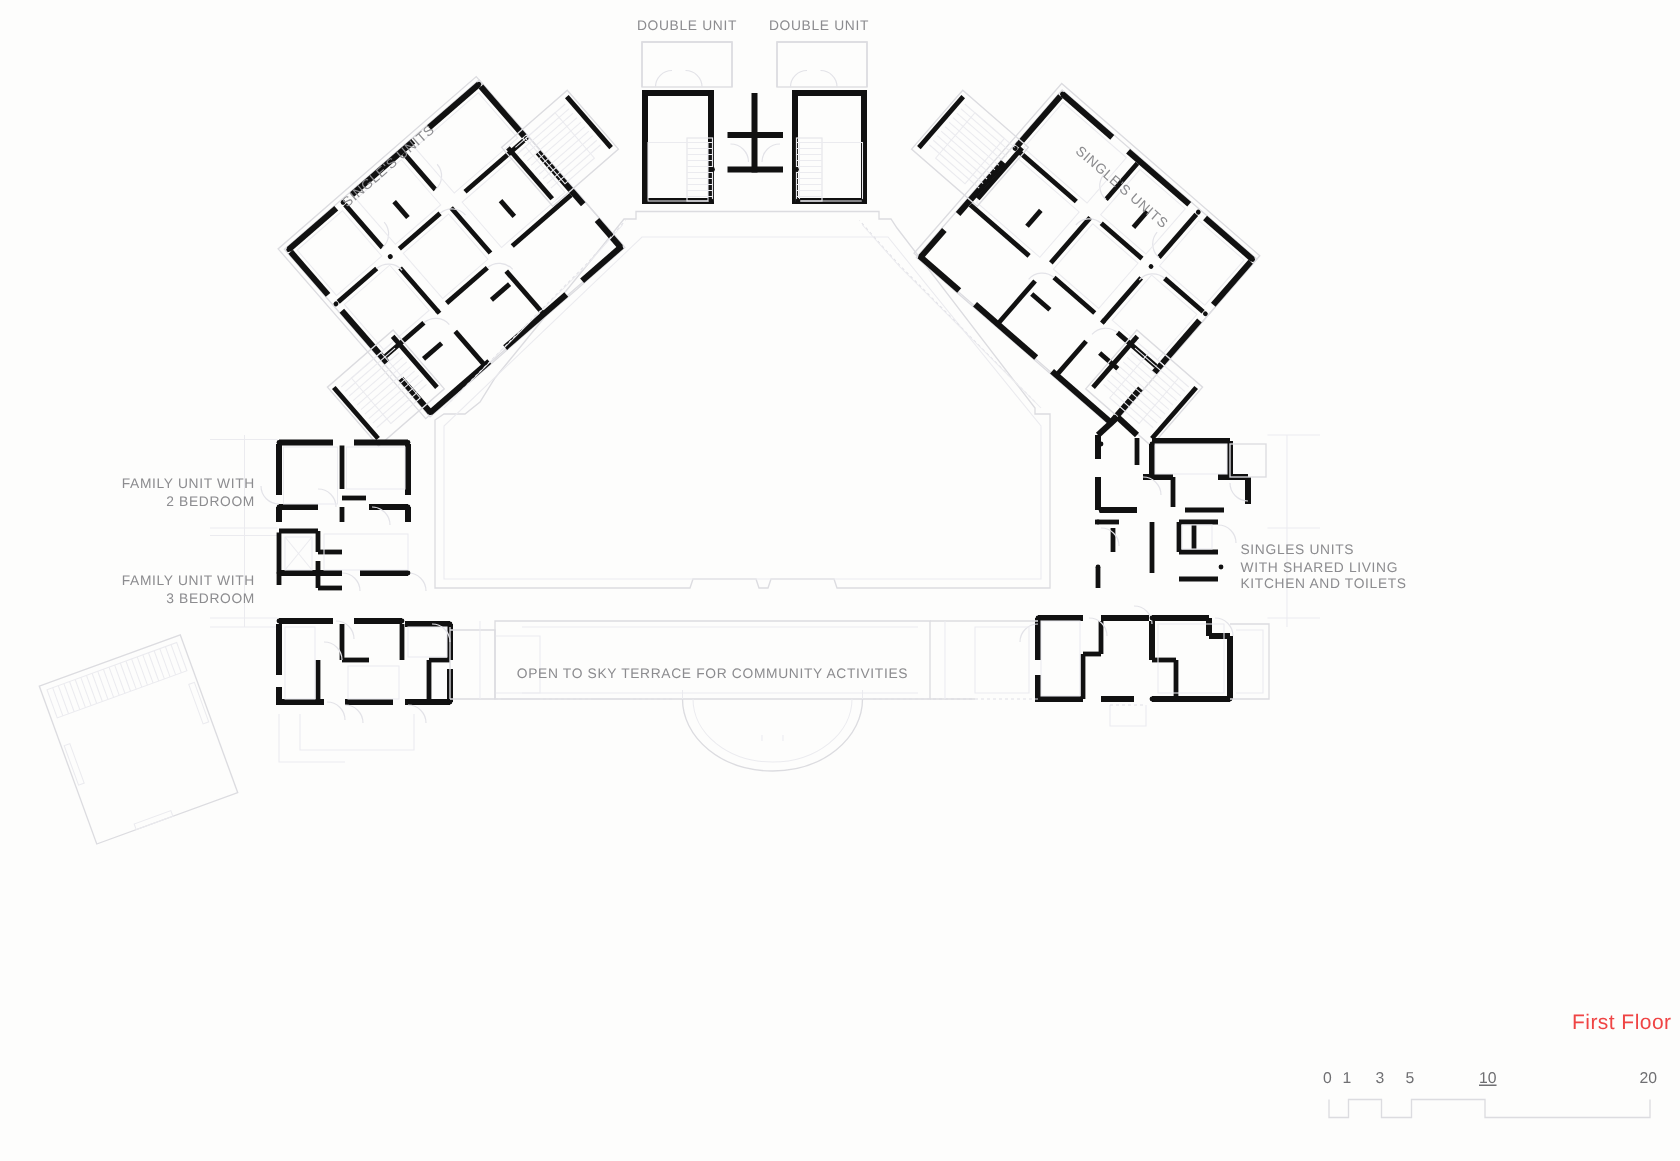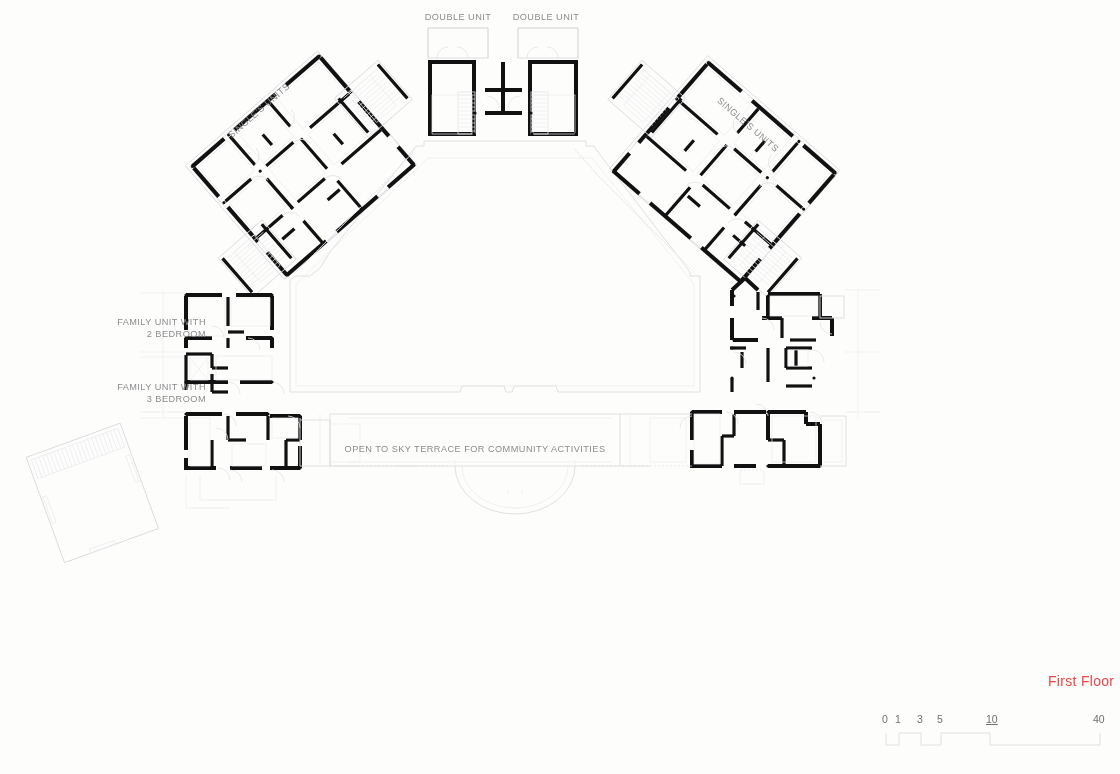--- a/index.html
+++ b/index.html
@@ -33,21 +33,21 @@
     position: absolute;
     color: #8c8c8f;
     font-family: "Liberation Sans", sans-serif;
     font-size: 9.2px;
     letter-spacing: 0.45px;
     line-height: 11.5px;
     white-space: pre;
     user-select: none;
   }
   .annot.center { text-align: center; }
-  .annot.right  { text-align: right; padding-left: 36px; }
+  .annot.right  { text-align: right; }
   .annot.left   { text-align: left; }
   .annot.rot-l  { transform: rotate(-41deg); transform-origin: left center; }
   .annot.rot-r  { transform: rotate(41deg);  transform-origin: left center; }
 
   .floor-title {
     position: absolute;
     color: #ef4444;
     font-family: "Liberation Sans", sans-serif;
     font-size: 14px;
     letter-spacing: 0.3px;
@@ -612,25 +612,28 @@
   <div class="annot rot-l" style="left:230px; top:131px;">SINGLE'S UNITS</div>
 
   <div class="annot rot-r" style="left:718px; top:94px;">SINGLE'S UNITS</div>
 
   <div class="annot right" style="left:0px; top:317px; width:170px;">FAMILY UNIT WITH
 2 BEDROOM</div>
 
   <div class="annot right" style="left:0px; top:382px; width:170px;">FAMILY UNIT WITH
 3 BEDROOM</div>
 
+  <div class="annot left" style="left:827px; top:361px; width:140px;">SINGLES UNITS
+WITH SHARED LIVING
+KITCHEN AND TOILETS</div>
 
   <div class="annot center" style="left:332px; top:444px; width:286px;">OPEN TO SKY TERRACE FOR COMMUNITY ACTIVITIES</div>
 
   <div class="floor-title" style="left:1048px; top:673px;">First Floor</div>
 
   <div class="scale-num" style="left:882px; top:713px;">0</div>
   <div class="scale-num" style="left:895px; top:713px;">1</div>
   <div class="scale-num" style="left:917px; top:713px;">3</div>
   <div class="scale-num" style="left:937px; top:713px;">5</div>
   <div class="scale-num" style="left:986px; top:713px;text-decoration:underline;">10</div>
-  <div class="scale-num" style="left:1093px; top:713px;">40</div>
+  <div class="scale-num" style="left:1093px; top:713px;">20</div>
 
 </div>
 
 </body></html>

